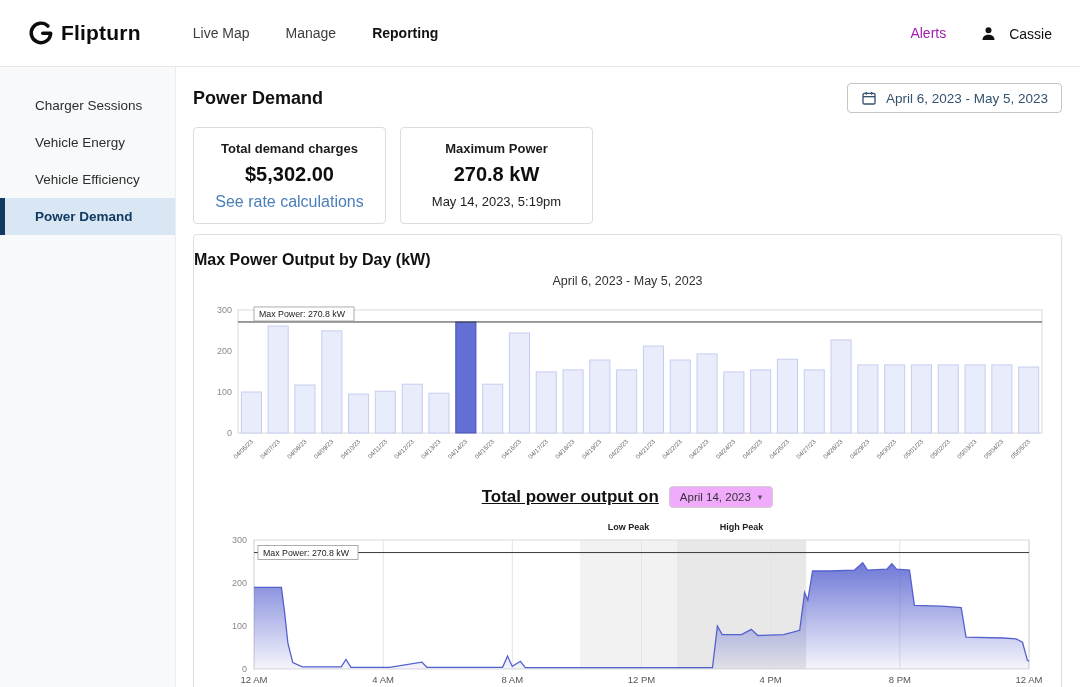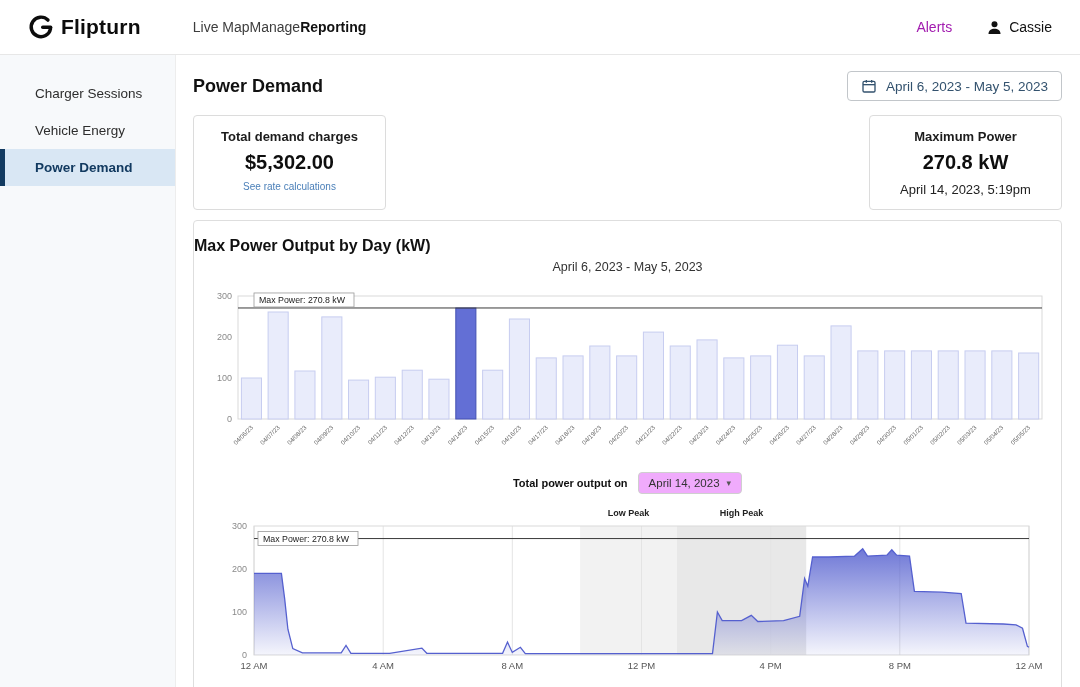--- a/index.html
+++ b/index.html
@@ -1,56 +1,56 @@
 <!DOCTYPE html>
 <html><head>
 <meta charset="utf-8">
 <style>
   * { box-sizing: border-box; margin: 0; padding: 0; }
   html,body { width:1080px; height:687px; overflow:hidden; }
   body { font-family:"Liberation Sans", sans-serif; background:#fff; color:#1a1a1a; }
   svg { font-family:"Liberation Sans", sans-serif; display:block; }
 
   
-  .navbar { height:55px; display:flex; align-items:center; border-bottom:1px solid #e7e7e7; padding:0 28px; background:#fff; }
+  .navbar { height:67px; display:flex; align-items:center; border-bottom:1px solid #e7e7e7; padding:0 28px; background:#fff; }
   .brand { display:flex; align-items:center; gap:7px; }
   .brand-name { font-size:21px; font-weight:700; letter-spacing:0.2px; color:#0c0c0c; }
-  .nav-links { display:flex; align-items:center; margin-left:52px; }
+  .nav-links { display:flex; align-items:center; gap:36px; margin-left:52px; }
   .nav-link { font-size:14px; color:#3d3d3d; cursor:pointer; }
   .nav-link.active { font-weight:700; color:#111; }
   .nav-right { margin-left:auto; display:flex; align-items:center; gap:34px; }
   .alerts { font-size:14px; color:#a21caf; cursor:pointer; }
-  .user { display:flex; align-items:center; gap:6px; font-size:14px; color:#111; cursor:pointer; }
+  .user { display:flex; align-items:flex-end; gap:12px; font-size:14px; color:#111; cursor:pointer; }
 
   
   .layout { display:flex; height:632px; }
   .sidebar { width:176px; background:#f7f9fb; border-right:1px solid #ededed; padding-top:20px; flex:none; }
   .side-item { padding:11px 10px 11px 30px; font-size:13.5px; color:#2d2d2d; cursor:pointer; border-left:5px solid transparent; }
   .side-item.active { background:#d9e7f4; border-left-color:#123a60; color:#123a60; font-weight:700; }
   .main { flex:1; padding:0 18px 0 17px; overflow:hidden; }
 
   
   .main-header { margin-top:16px; display:flex; justify-content:space-between; align-items:center; }
   .page-title { font-size:18px; font-weight:700; color:#111; }
   .date-btn { display:flex; align-items:center; gap:9px; border:1px solid #c2c6ca; border-radius:4px; background:#fff; padding:6px 13px; font-size:13.5px; color:#33526e; cursor:pointer; }
 
   
-  .cards { display:flex; margin-top:14px;justify-content:space-between; }
+  .cards { display:flex; gap:14px; margin-top:14px; }
   .card { width:193px; min-height:94px; border:1px solid #dcdcdc; border-radius:4px; background:#fff; text-align:center; padding:13px 10px 12px; }
   .card-title { font-size:13px; font-weight:700; color:#1c1c1c; }
   .card-value { font-size:20px; font-weight:700; color:#0e0e0e; margin-top:7px; }
-  .card-link { font-size:10px; color:#4a7fb8; margin-top:7px; cursor:pointer; display:inline-block; }
+  .card-link { font-size:16px; color:#4a7fb8; margin-top:7px; cursor:pointer; display:inline-block; }
   .card-sub { font-size:13px; color:#222; margin-top:8px; }
 
   
   .panel { margin-top:10px; border:1px solid #dedede; border-radius:4px; background:#fff; height:520px; padding-top:16px; }
   .chart-title { text-align:left; font-size:16px; font-weight:700; color:#111; }
   .chart-subtitle { text-align:center; font-size:12.5px; color:#333; margin-top:5px; }
   .chart2-header { margin-top:6px; display:flex; justify-content:center; align-items:center; gap:10px; }
-  .chart2-title { font-size:11px; font-weight:700; color:#111; }
+  .chart2-title { font-size:17px; font-weight:700; color:#111;text-decoration:underline; }
   .dropdown { display:flex; align-items:center; gap:7px; border:1px solid #cfcfcf; border-radius:4px; background:#f0abfc; padding:4px 10px; font-size:11.5px; color:#333; cursor:pointer; }
   .chev { font-size:9px; color:#555; }
   #bar-chart { margin:14px 0 0 10px; }
   #line-chart { margin:12px 0 0 10px; }
 </style>
 </head>
 <body>
 
 <header class="navbar">
   <div class="brand">
@@ -79,20 +79,21 @@
       <span>Cassie</span>
     </span>
   </div>
 </header>
 
 <div class="layout">
 
   <aside class="sidebar">
     <div class="side-item">Charger Sessions</div>
     <div class="side-item">Vehicle Energy</div>
+    <div class="side-item">Vehicle Efficiency</div>
     <div class="side-item active">Power Demand</div>
   </aside>
 
   <main class="main">
     <div class="main-header">
       <h1 class="page-title">Power Demand</h1>
       <button class="date-btn">
         <span>
           <svg width="16" height="16" viewBox="0 0 24 24" fill="none" stroke="#33526e" stroke-width="2">
             <rect x="3" y="5" width="18" height="16" rx="2"></rect>
@@ -107,21 +108,21 @@
 
     <div class="cards">
       <div class="card">
         <div class="card-title">Total demand charges</div>
         <div class="card-value">$5,302.00</div>
         <a class="card-link">See rate calculations</a>
       </div>
       <div class="card">
         <div class="card-title">Maximum Power</div>
         <div class="card-value">270.8 kW</div>
-        <div class="card-sub">April 14, 2023, 5:19pm</div>
+        <div class="card-sub">May 14, 2023, 5:19pm</div>
       </div>
     </div>
 
     <div class="panel">
       <div class="chart-title">Max Power Output by Day (kW)</div>
       <div class="chart-subtitle">April 6, 2023 - May 5, 2023</div>
       <svg id="bar-chart" width="845" height="178">
           <rect x="34" y="8" width="804" height="123" fill="none" stroke="#d9d9d9"></rect>
           <text x="28" y="134" text-anchor="end" font-size="9" fill="#8a8a8a">0</text>
           <text x="28" y="93" text-anchor="end" font-size="9" fill="#8a8a8a">100</text>

